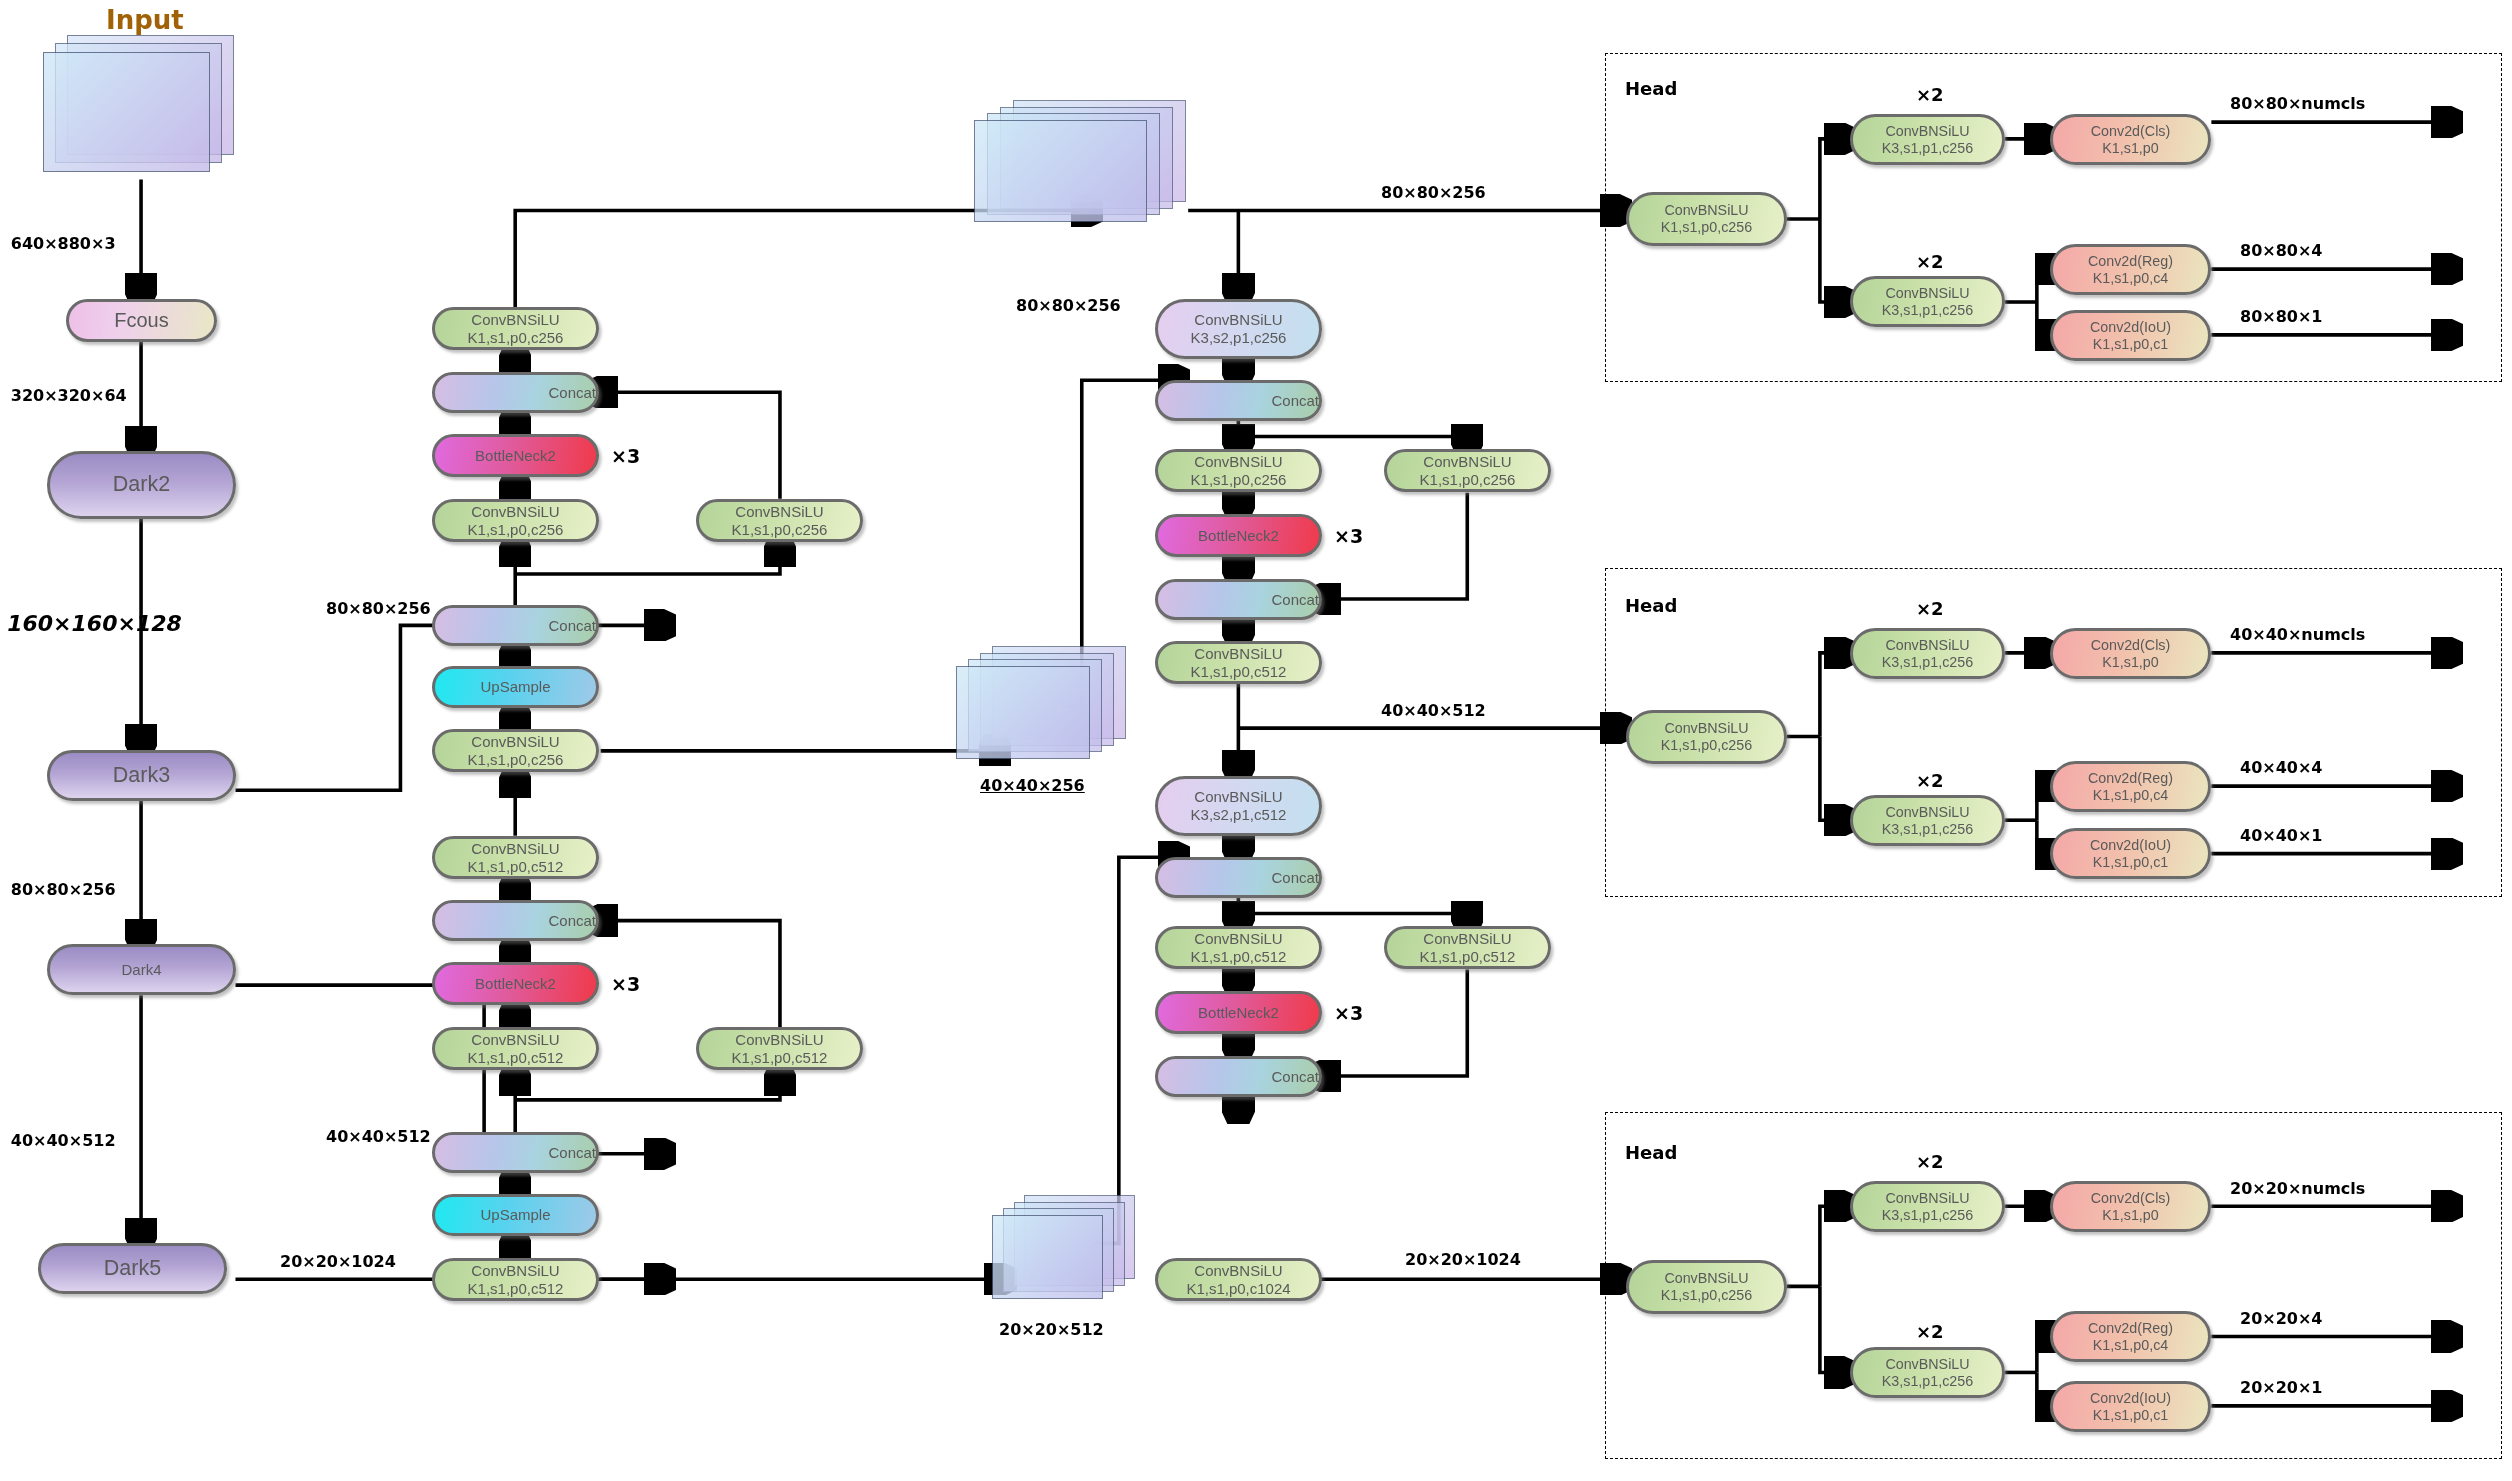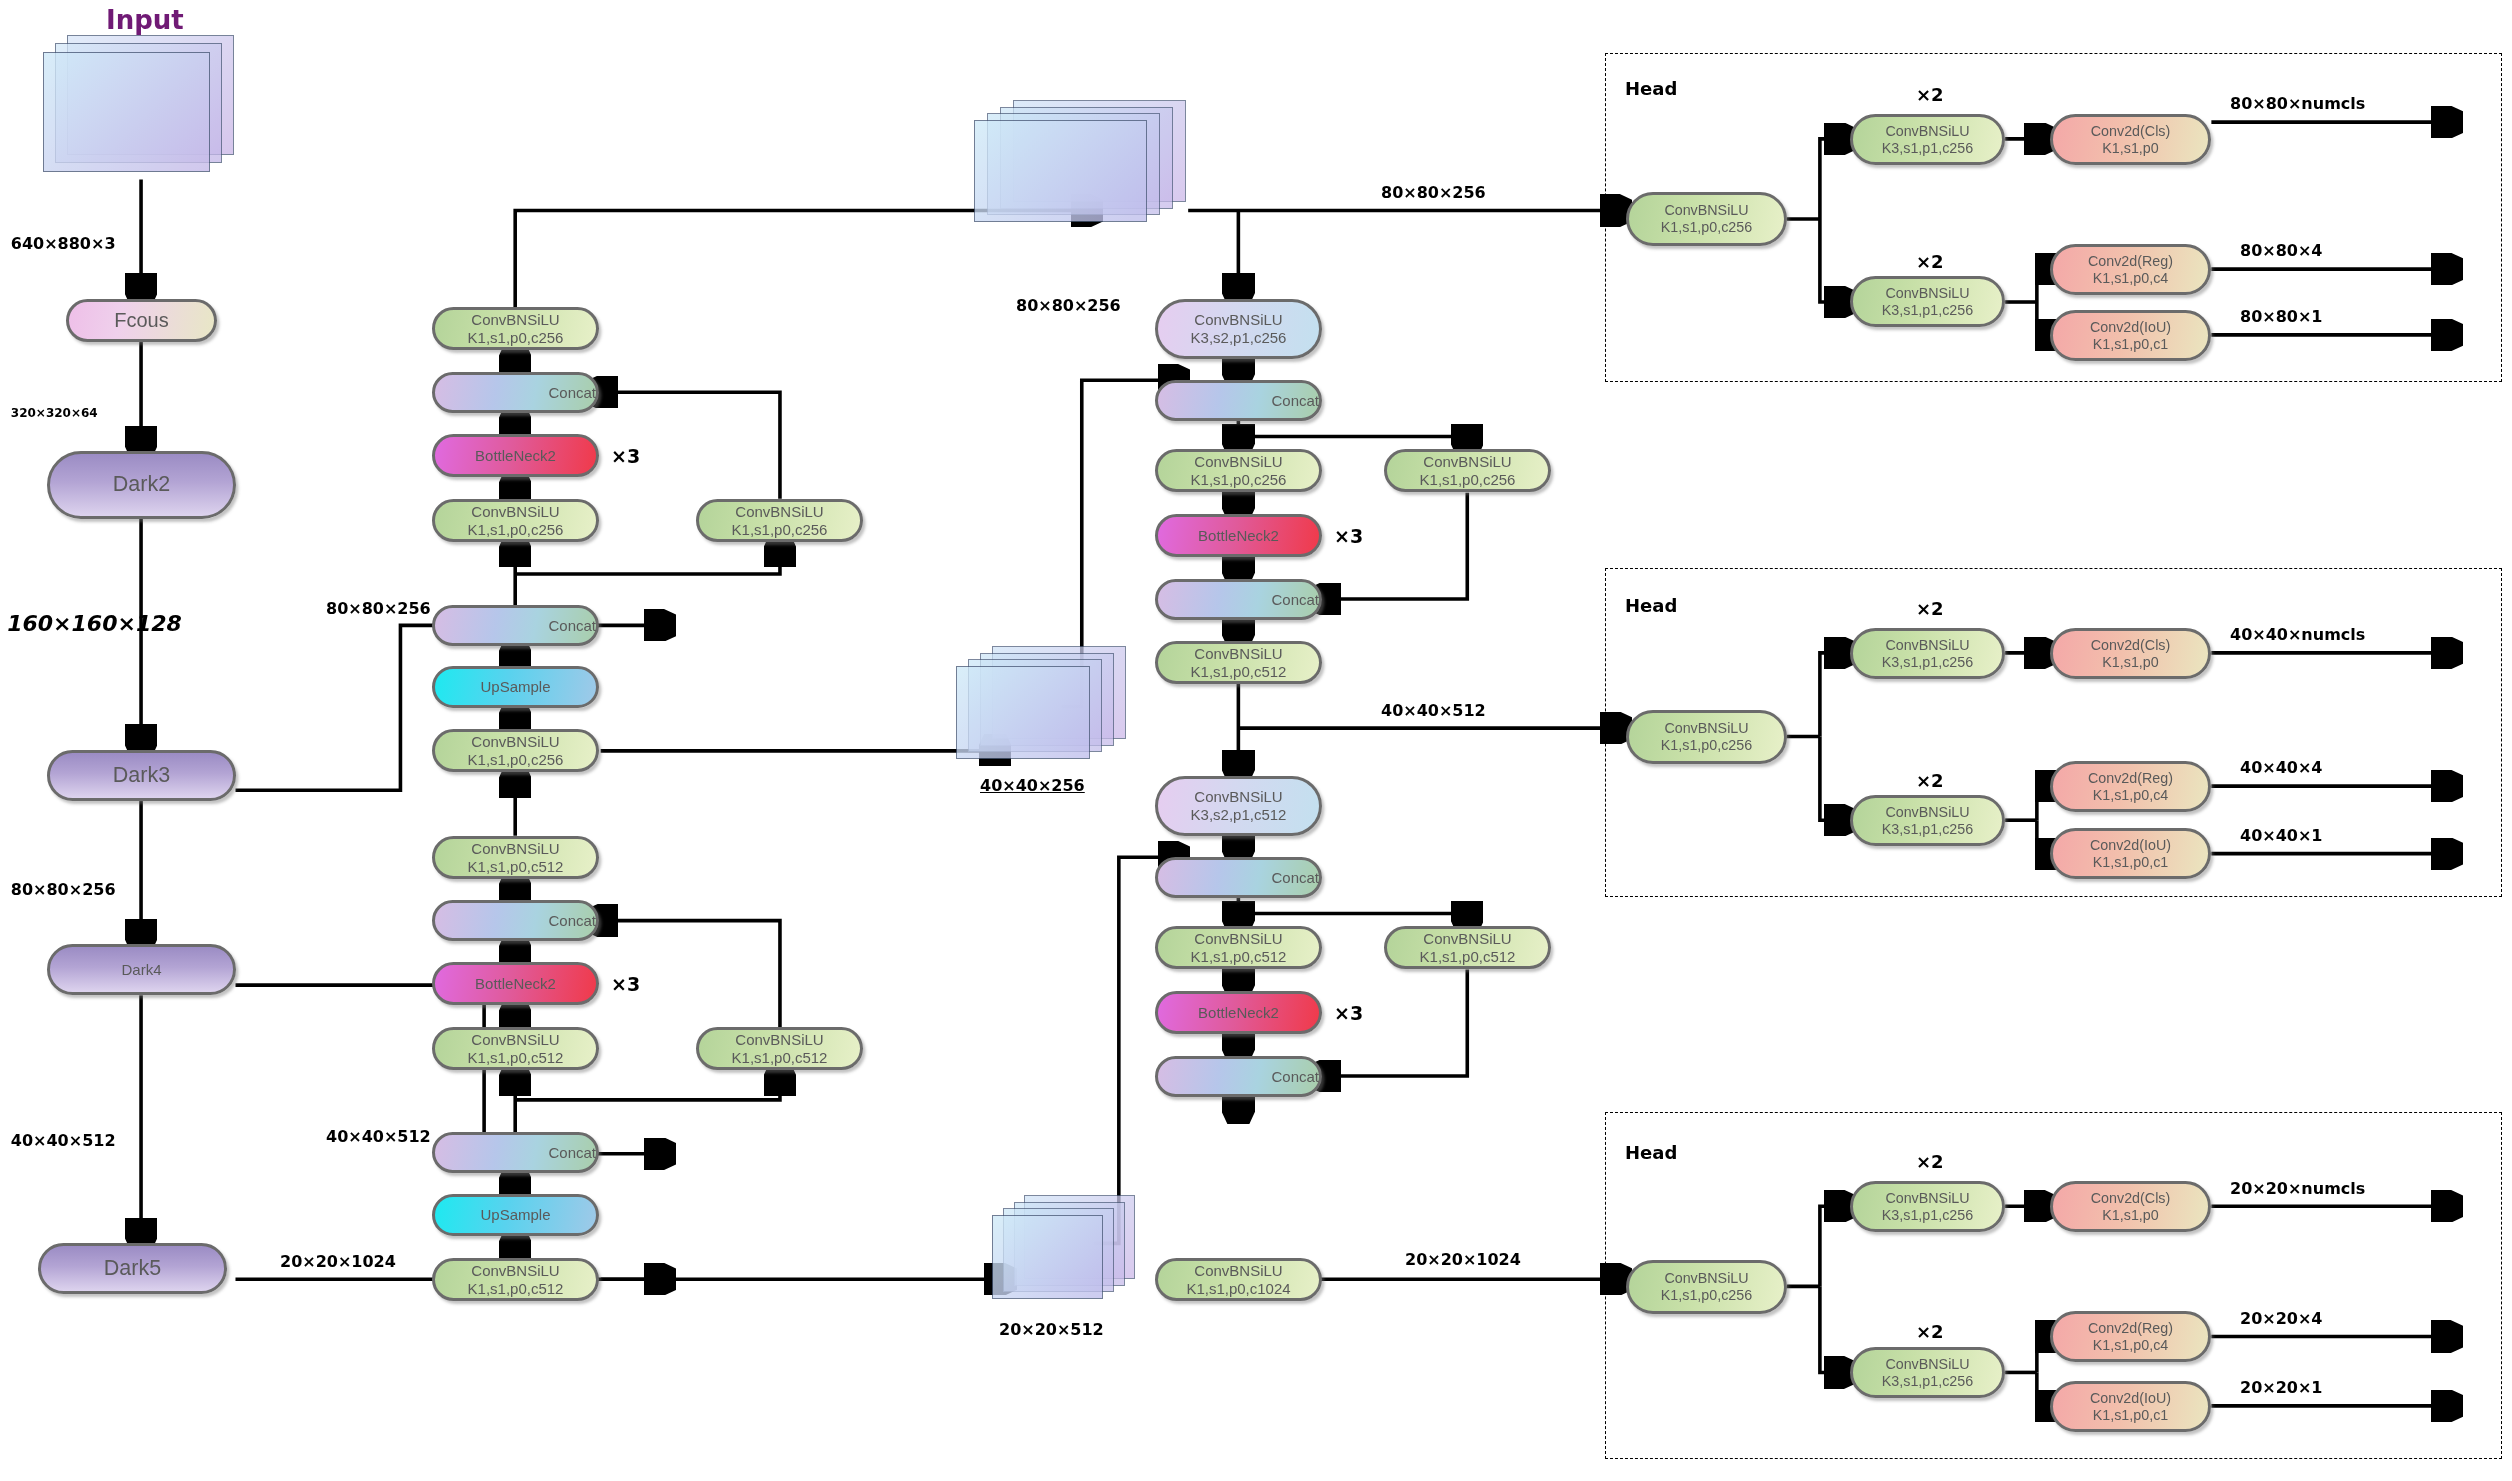--- a/index.html
+++ b/index.html
@@ -47,21 +47,21 @@
     font-family:"DejaVu Sans", sans-serif;
     font-weight:bold;
     color:#000;
     white-space:nowrap;
     z-index:7;
   }
   .title-input{
     position:absolute;
     font-family:"DejaVu Sans", sans-serif;
     font-weight:bold;
-    color:#701a75;
+    color:#a16207;
     white-space:nowrap;
     z-index:7;
   }
   .head-title{
     position:absolute;
     font-family:"DejaVu Sans", sans-serif;
     font-weight:bold;
     color:#000;
     font-size:18px;
     z-index:7;
@@ -228,21 +228,21 @@
     <div class="sq" style="left:25px;top:0px;width:167px;height:120px;background:linear-gradient(135deg,#d8e6f8 0%,#c9b4e6 100%);opacity:.75;"></div>
     <div class="sq" style="left:13px;top:8.4px;width:167px;height:120px;background:linear-gradient(135deg,#d4e8f8 0%,#c4b6e8 100%);opacity:.75;"></div>
     <div class="sq" style="left:1.2px;top:16.7px;width:167px;height:120px;background:linear-gradient(135deg,#cfe9f8 0%,#c6bae9 100%);opacity:.8;"></div>
   </div>
 
   <div class="lbl" style="left:10.8px;top:234px;font-size:16px;">640×880×3</div>
 
   <div class="node n-focus" style="left:66px;top:299px;width:151px;height:43px;font-size:20px;">
     <span class="l1">Fcous</span>
   </div>
-  <div class="lbl" style="left:10.8px;top:406px;font-size:12px;">320×320×64</div>
+  <div class="lbl" style="left:10.8px;top:386px;font-size:16px;">320×320×64</div>
 
   <div class="node n-dark" style="left:47px;top:451px;width:189px;height:68px;font-size:21.5px;">
     <span class="l1">Dark2</span>
   </div>
   <div class="lbl" style="left:7.2px;top:611px;font-size:22px;font-style:italic;">160×160×128</div>
 
   <div class="node n-dark" style="left:47px;top:750px;width:189px;height:51px;font-size:21.5px;">
     <span class="l1">Dark3</span>
   </div>
   <div class="lbl" style="left:10.8px;top:880px;font-size:16px;">80×80×256</div>

